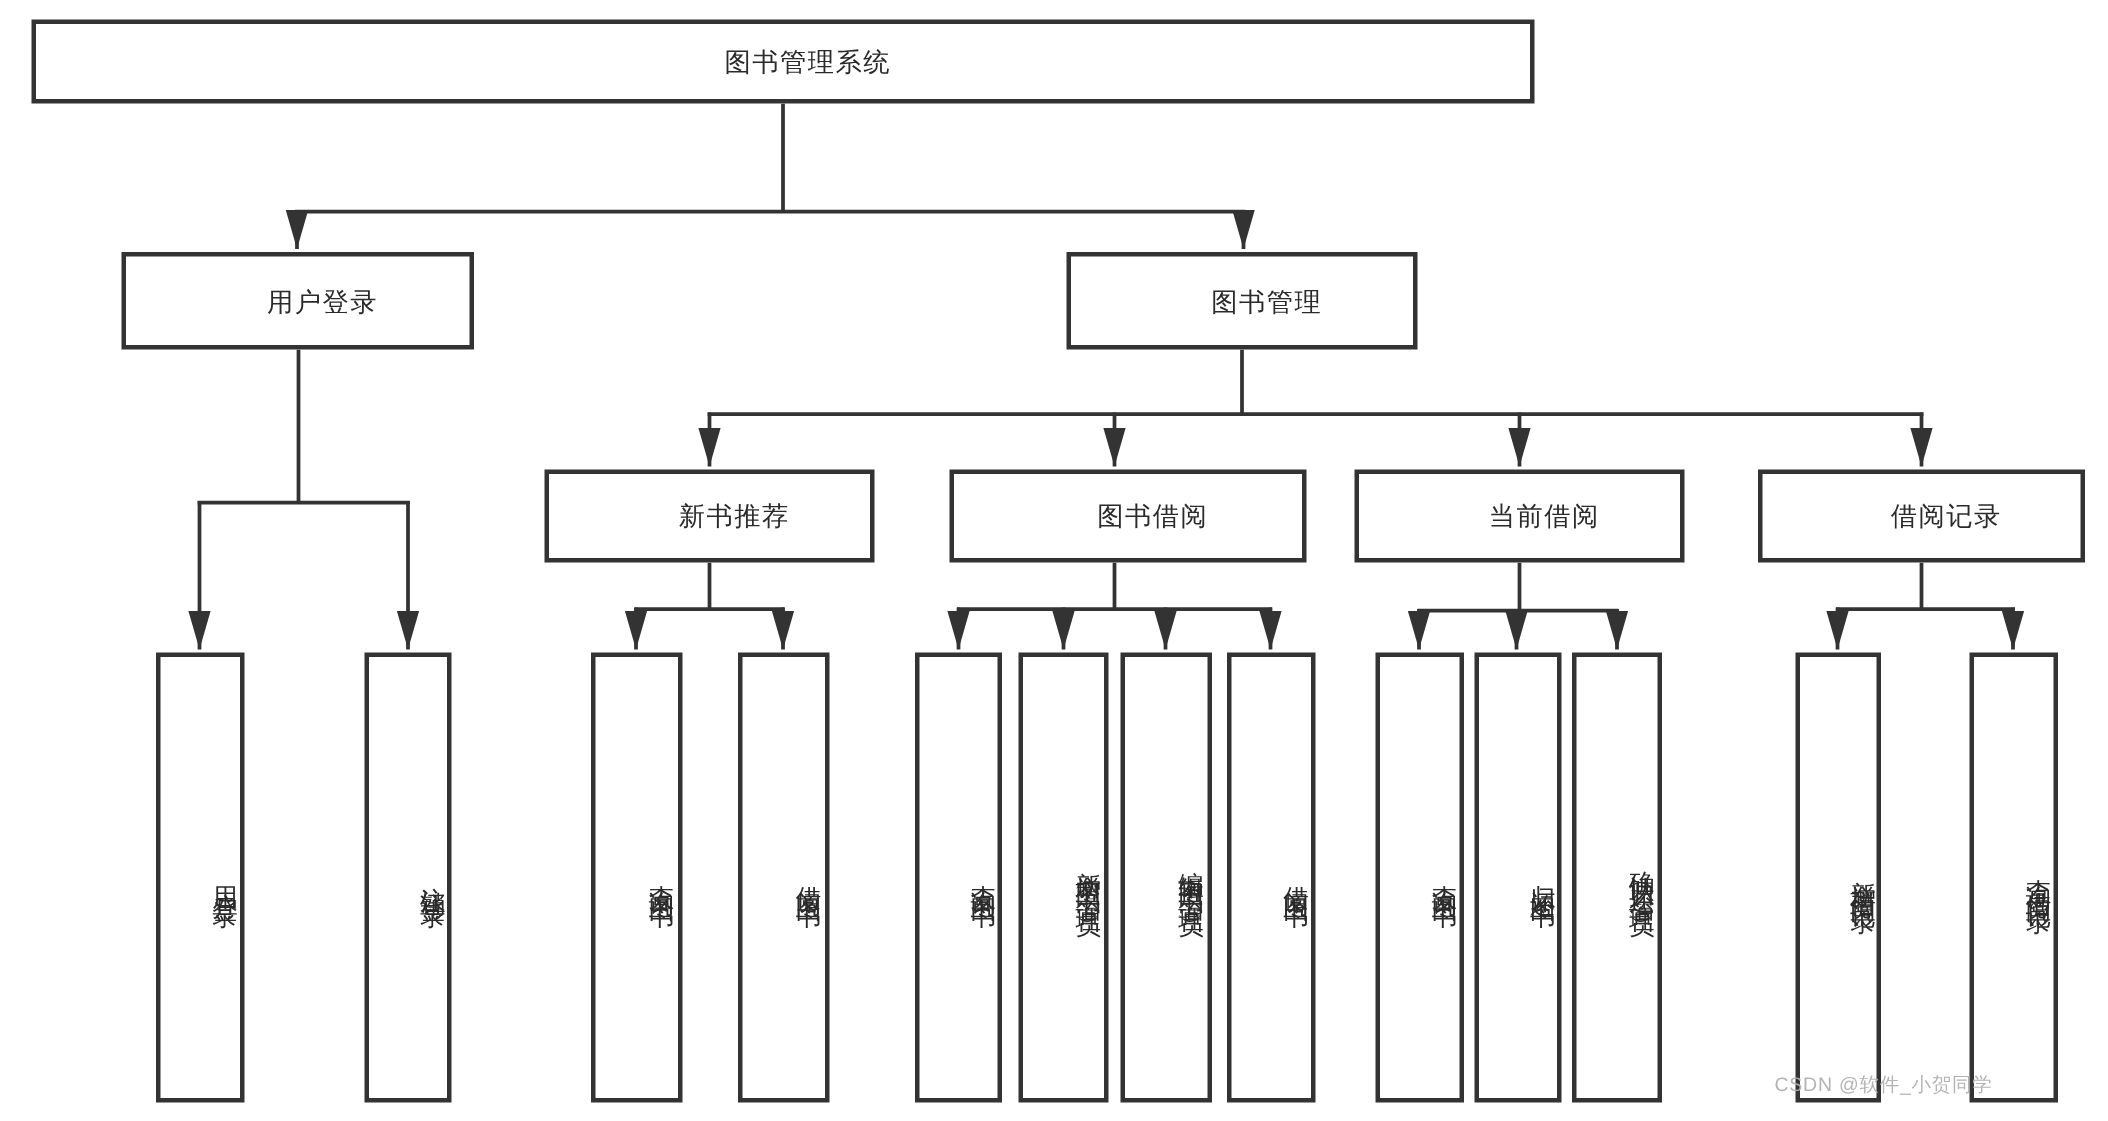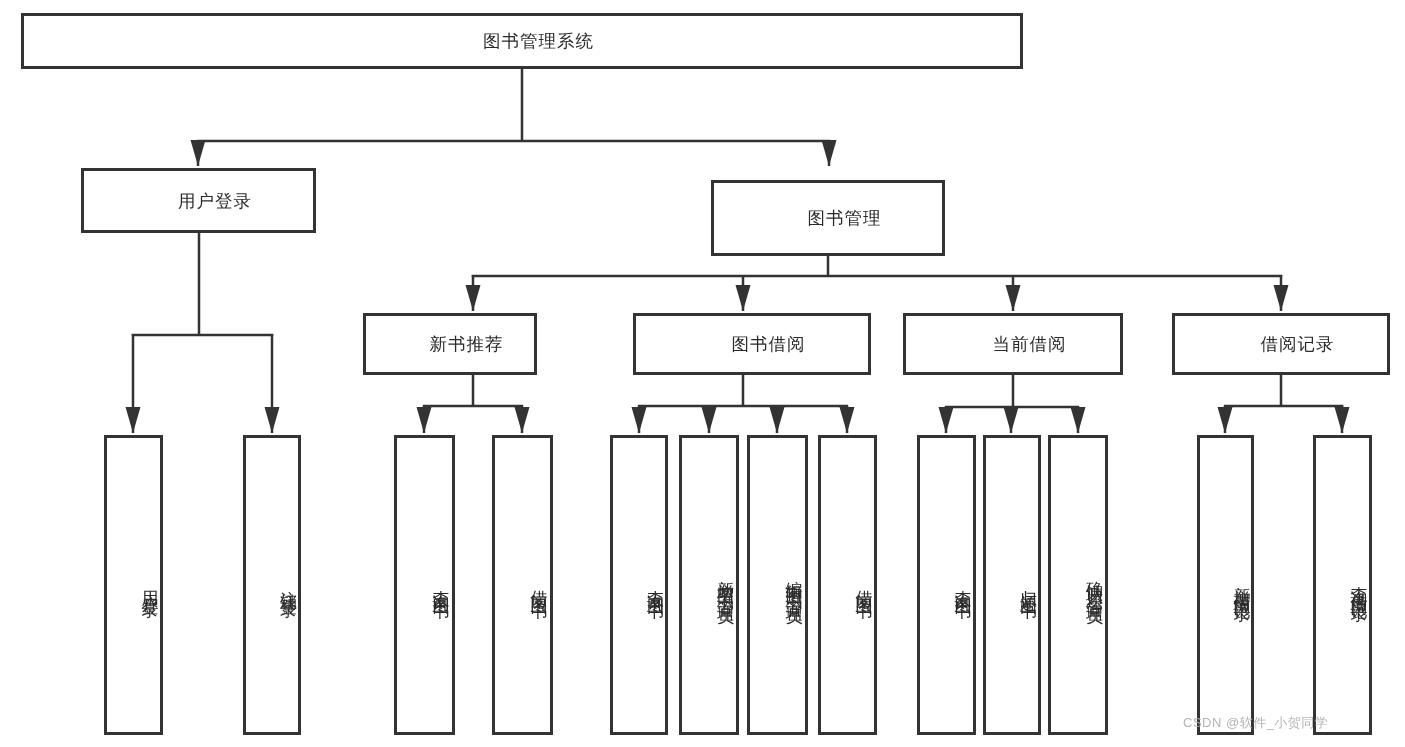--- a/index.html
+++ b/index.html
@@ -26,22 +26,22 @@
     height:300px;
     writing-mode:vertical-rl;
     text-orientation:mixed;
     letter-spacing:4px;
     font-size:17px;
     line-height:1;
   }
   
   #b-root {left:21px;  top:13px;  width:1002px; height:56px;}
   #b-l2-0 {left:81px;  top:168px; width:235px;  height:65px;}
-  #b-l2-1 {left:711px; top:180px; width:234px;  height:76px;}
-  #b-l3-0 {left:363px; top:313px; width:174px;  height:62px;}
+  #b-l2-1 {left:711px; top:168px; width:234px;  height:65px;}
+  #b-l3-0 {left:363px; top:313px; width:220px;  height:62px;}
   #b-l3-1 {left:633px; top:313px; width:238px;  height:62px;}
   #b-l3-2 {left:903px; top:313px; width:220px;  height:62px;}
   #b-l3-3 {left:1172px;top:313px; width:218px;  height:62px;}
   
   #b-g1-0{left:104px;width:59px;}
   #b-g1-1{left:243px;width:58px;}
   #b-g2-0{left:394px;width:61px;}
   #b-g2-1{left:492px;width:61px;}
   #b-g3-0{left:610px;width:58px;}
   #b-g3-1{left:679px;width:60px;}

